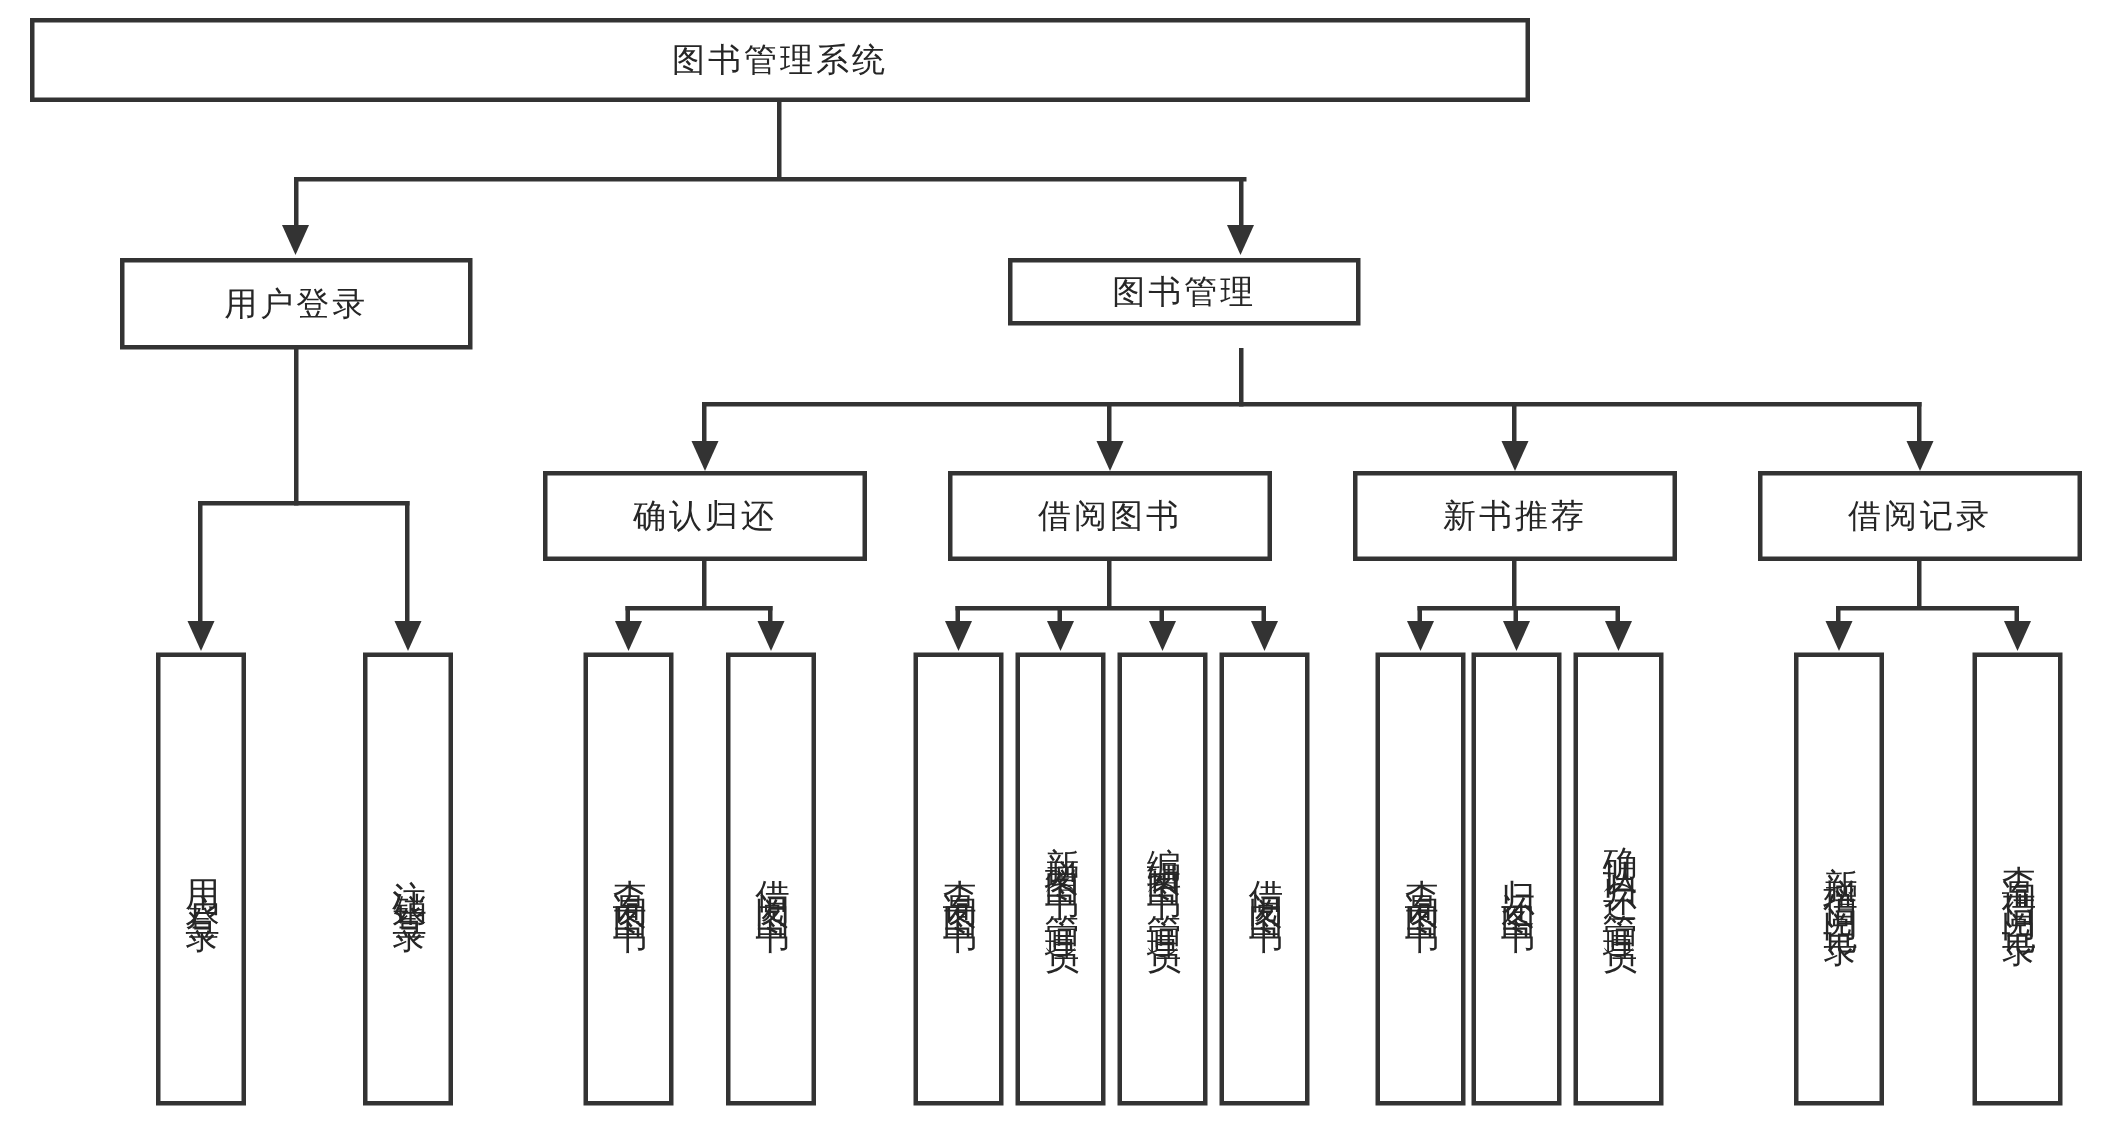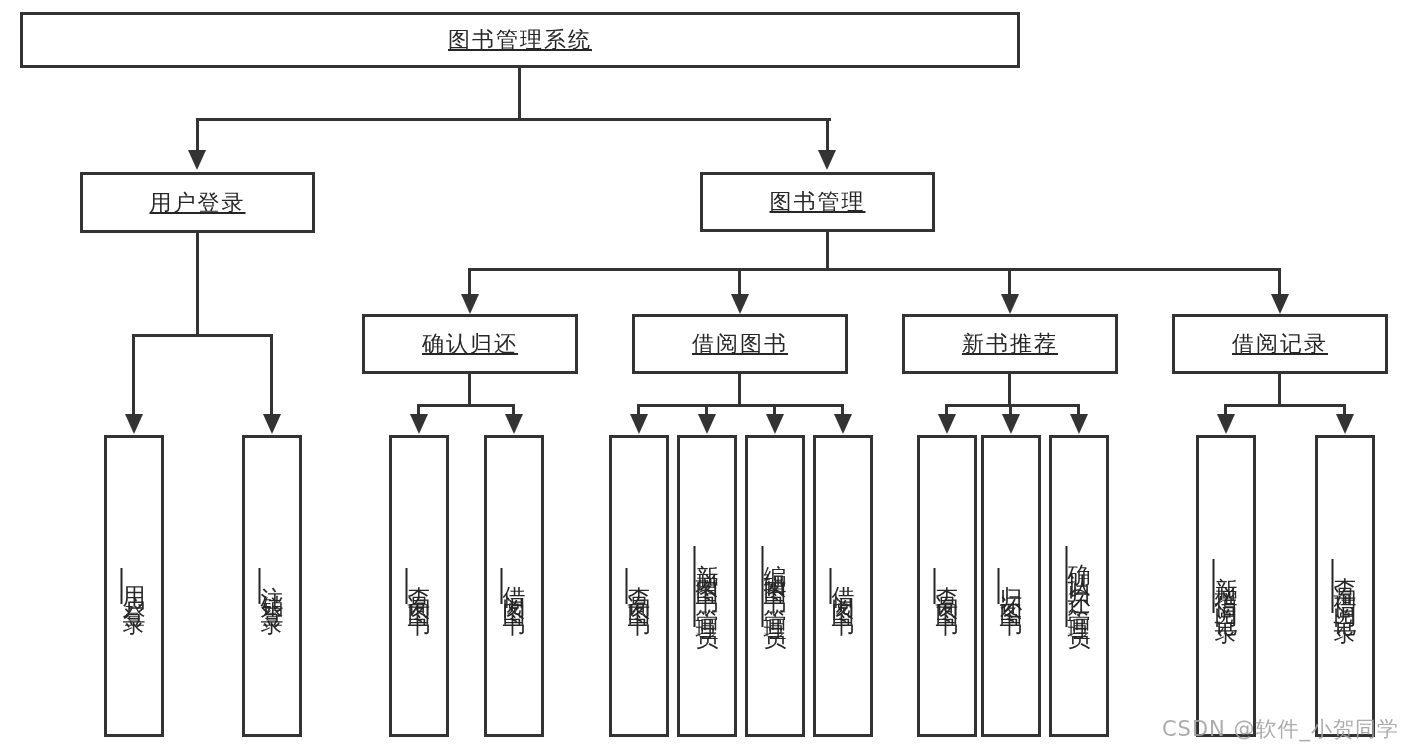--- a/index.html
+++ b/index.html
@@ -22,21 +22,20 @@
   }
   .box {
     position: absolute;
     box-sizing: border-box;
     border: 3px solid var(--line);
     background: #ffffff;
     display: flex;
     align-items: center;
     justify-content: center;
     color: var(--text);
-    text-decoration: underline;
   }
   .box.h span {
     font-size: 22px;
     letter-spacing: 2px;
     white-space: nowrap;
   }
   .box.v span {
     writing-mode: vertical-rl;
     text-orientation: mixed;
     font-size: 23px;
@@ -76,21 +75,21 @@
   <div class="vline" style="left:518px;top:67px;height:53px"></div>
   <div class="hline" style="left:196px;top:118px;width:635px"></div>
   <div class="vline" style="left:196px;top:118px;height:34px"></div>
   <div class="arrow" style="left:188px;top:150px"></div>
   <div class="vline" style="left:826px;top:118px;height:34px"></div>
   <div class="arrow" style="left:818px;top:150px"></div>
 
   <div class="box h" style="left:80px;top:172px;width:235px;height:61px">
     <span>用户登录</span>
   </div>
-  <div class="box h" style="left:700px;top:172px;width:235px;height:60px">
+  <div class="box h" style="left:672px;top:172px;width:235px;height:45px">
     <span>图书管理</span>
   </div>
 
   <div class="vline" style="left:196px;top:232px;height:105px"></div>
   <div class="hline" style="left:132px;top:334px;width:141px"></div>
   <div class="vline" style="left:132px;top:334px;height:82px"></div>
   <div class="arrow" style="left:125px;top:414px"></div>
   <div class="vline" style="left:270px;top:334px;height:82px"></div>
   <div class="arrow" style="left:263px;top:414px"></div>
 
@@ -189,15 +188,14 @@
     <span>确认归还（管理员）</span>
   </div>
 
   <div class="box v" style="left:1196px;top:435px;width:60px;height:302px">
     <span>新增借阅记录</span>
   </div>
   <div class="box v" style="left:1315px;top:435px;width:60px;height:302px">
     <span>查询借阅记录</span>
   </div>
 
-  <div class="watermark">CSDN @软件_小贺同学</div>
 
 </div>
 
 </body></html>

